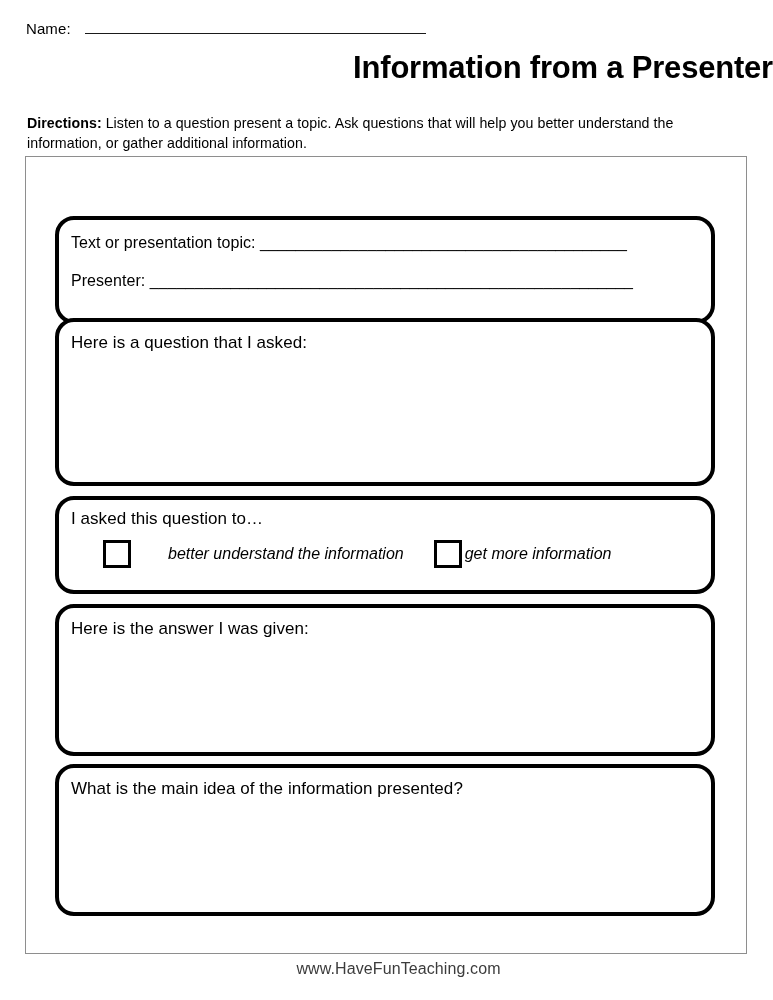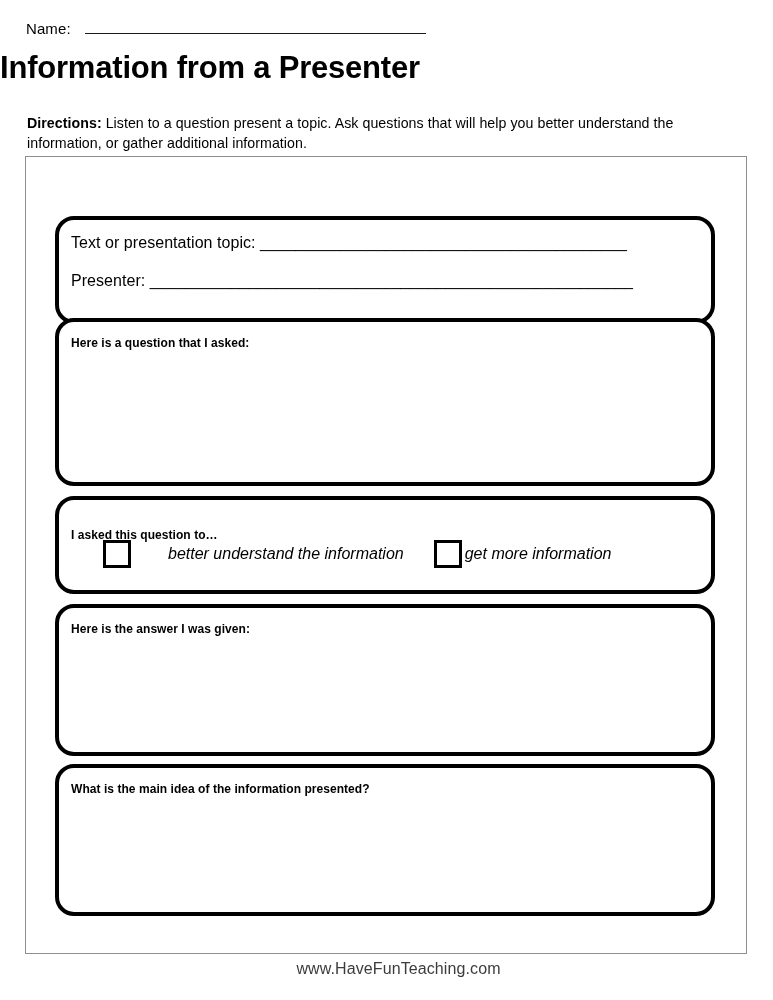--- a/index.html
+++ b/index.html
@@ -37,21 +37,21 @@
     border-bottom: 1.3px solid #1a1a1a;
     margin-left: 14px;
     margin-bottom: 3px;
   }
 
   .page-title {
     position: absolute;
     left: 0;
     right: 0;
     top: 49px;
-    text-align: left;
+    text-align: right;
     font-size: 31px;
     line-height: 38px;
     font-weight: bold;
     letter-spacing: -0.2px;
   }
 
   .directions {
     position: absolute;
     left: 27px;
     top: 113px;
@@ -99,25 +99,24 @@
   }
 
   .field-text {
     font-size: 16px;
     line-height: 20px;
     letter-spacing: 0.05px;
     white-space: nowrap;
     overflow: hidden;
   }
   .heading-text {
-    font-size: 12px;
+    font-size: 17px;
     line-height: 20px;
     letter-spacing: 0.05px;
     white-space: nowrap;
-    font-weight: bold;
   }
 
   
   .rule-line {
     font-size: 16px;
     line-height: 14px;
     letter-spacing: 0.2px;
     white-space: nowrap;
     overflow: hidden;
     font-weight: 500;
@@ -126,21 +125,21 @@
   
   .b1-row-topic { position: absolute; left: 12px; top: 13px; right: 10px; }
   .b1-row-presenter { position: absolute; left: 12px; top: 51px; right: 10px; }
 
   
   .b2-head { position: absolute; left: 12px; top: 11px; }
   .b2-l1 { position: absolute; left: 14px; top: 81px; }
   .b2-l2 { position: absolute; left: 14px; top: 127px; }
 
   
-  .b3-head { position: absolute; left: 12px; top: 25px; }
+  .b3-head { position: absolute; left: 12px; top: 9px; }
   .b3-options {
     position: absolute;
     left: 12px;
     top: 40px;
     right: 10px;
     display: flex;
     align-items: center;
   }
   .opt {
     display: flex;

